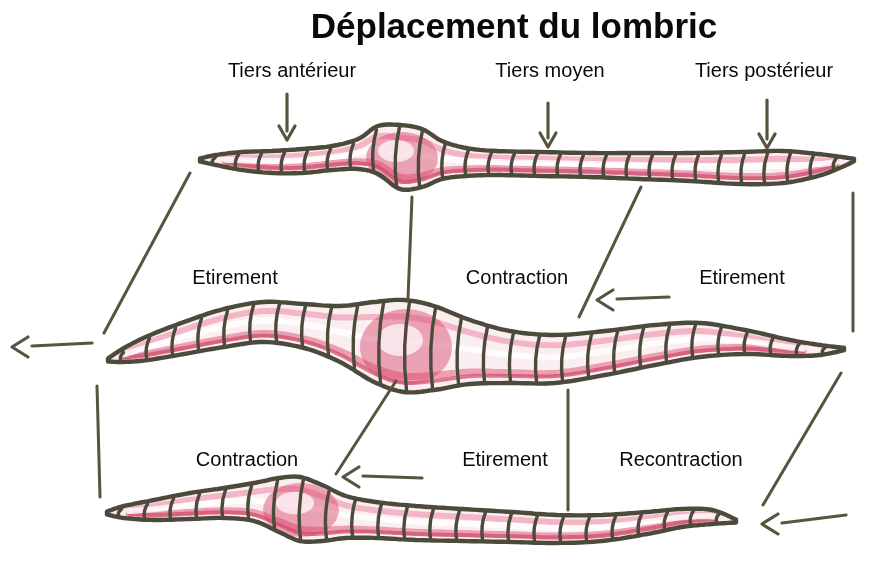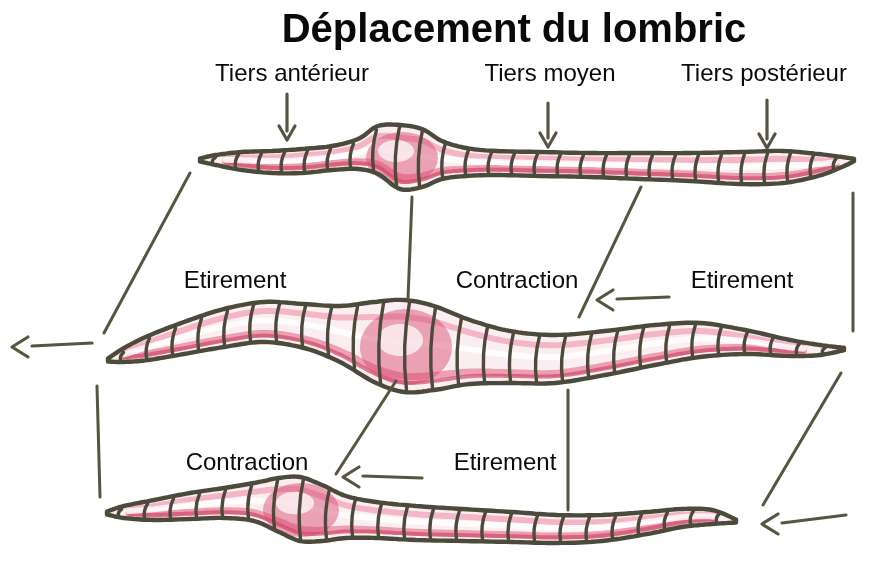--- a/index.html
+++ b/index.html
@@ -3,25 +3,25 @@
 <meta charset="utf-8">
 <style>
   html,body{margin:0;padding:0;background:#fff;}
   .canvas{
     position:relative;width:870px;height:565px;background:#ffffff;
     font-family:"Liberation Sans",sans-serif;overflow:hidden;
   }
   .canvas svg{position:absolute;left:0;top:0;}
   .title{
     position:absolute;transform:translateX(-50%);
-    font-weight:bold;font-size:40px;color:#0a0a0a;white-space:nowrap;
+    font-weight:bold;font-size:35px;color:#0a0a0a;white-space:nowrap;
   }
   .lbl{
     position:absolute;transform:translateX(-50%);
-    font-size:24px;color:#0a0a0a;white-space:nowrap;
+    font-size:20px;color:#0a0a0a;white-space:nowrap;
   }
 </style>
 </head>
 <body>
 
 <div class="canvas">
 
   <svg id="diagram-svg" width="870" height="565">
       <g>
         <path d="M200.0 158.5 L200.9 158.3 L202.0 158.0 L203.3 157.7 L204.8 157.3 L206.4 156.9 L208.1 156.5 L210.0 156.1 L211.9 155.7 L213.9 155.3 L216.0 155.0 L218.2 154.7 L220.5 154.3 L222.9 154.0 L225.5 153.7 L228.1 153.3 L230.8 153.0 L233.6 152.7 L236.4 152.5 L239.2 152.2 L242.0 152.0 L244.8 151.8 L247.7 151.7 L250.7 151.6 L253.7 151.5 L256.8 151.4 L259.8 151.4 L262.9 151.3 L265.9 151.2 L269.0 151.1 L272.0 151.0 L275.0 150.8 L278.0 150.7 L281.0 150.5 L284.0 150.3 L287.0 150.1 L290.0 149.9 L293.0 149.7 L296.0 149.5 L299.0 149.2 L302.0 149.0 L305.0 148.8 L308.1 148.5 L311.1 148.3 L314.2 148.1 L317.3 147.8 L320.3 147.5 L323.3 147.2 L326.3 146.9 L329.2 146.5 L332.0 146.0 L334.8 145.5 L337.6 145.0 L340.3 144.4 L343.0 143.8 L345.6 143.1 L348.2 142.4 L350.8 141.7 L353.2 140.8 L355.7 140.0 L358.0 139.0 L360.2 137.9 L362.4 136.6 L364.4 135.2 L366.3 133.7 L368.3 132.1 L370.1 130.6 L372.0 129.2 L374.0 127.9 L375.9 126.8 L378.0 126.0 L380.1 125.4 L382.3 125.0 L384.5 124.7 L386.7 124.5 L388.9 124.4 L391.1 124.5 L393.3 124.6 L395.6 124.7 L397.8 124.8 L400.0 125.0 L402.2 125.2 L404.4 125.4 L406.7 125.6 L408.9 125.9 L411.1 126.2 L413.3 126.6 L415.5 127.1 L417.7 127.6 L419.9 128.3 L422.0 129.0 L424.1 129.9 L426.1 131.0 L428.0 132.2 L430.0 133.5 L431.9 134.8 L433.8 136.2 L435.8 137.5 L437.8 138.8 L439.8 140.0 L442.0 141.0 L444.2 141.9 L446.4 142.8 L448.7 143.6 L451.0 144.4 L453.4 145.1 L455.8 145.7 L458.2 146.4 L460.8 146.9 L463.3 147.5 L466.0 148.0 L468.7 148.5 L471.4 148.9 L474.1 149.3 L476.9 149.6 L479.8 149.9 L482.7 150.1 L485.8 150.4 L489.0 150.6 L492.4 150.8 L496.0 151.0 L499.8 151.2 L503.8 151.3 L508.0 151.4 L512.3 151.5 L516.8 151.6 L521.3 151.7 L525.9 151.8 L530.6 151.8 L535.3 151.9 L540.0 152.0 L544.8 152.1 L549.6 152.2 L554.6 152.3 L559.6 152.4 L564.6 152.6 L569.7 152.7 L574.8 152.8 L579.9 152.9 L585.0 152.9 L590.0 153.0 L595.0 153.0 L600.0 153.1 L605.0 153.1 L610.0 153.1 L615.0 153.1 L620.0 153.0 L625.0 153.0 L630.0 153.0 L635.0 153.0 L640.0 153.0 L645.0 153.0 L650.0 153.0 L655.0 153.0 L660.0 153.0 L665.0 153.1 L670.0 153.1 L675.0 153.1 L680.0 153.1 L685.0 153.0 L690.0 153.0 L695.0 152.9 L700.1 152.9 L705.2 152.8 L710.3 152.7 L715.4 152.6 L720.5 152.4 L725.5 152.3 L730.4 152.2 L735.3 152.1 L740.0 152.0 L744.6 151.9 L749.2 151.7 L753.7 151.6 L758.1 151.4 L762.4 151.3 L766.7 151.1 L770.9 151.0 L775.0 150.9 L779.1 150.9 L783.0 151.0 L786.9 151.1 L790.7 151.3 L794.4 151.6 L798.1 151.9 L801.7 152.3 L805.2 152.6 L808.6 153.0 L811.8 153.3 L815.0 153.7 L818.0 154.0 L820.9 154.3 L823.7 154.6 L826.4 154.9 L829.0 155.3 L831.4 155.6 L833.8 155.9 L836.0 156.2 L838.1 156.5 L840.1 156.7 L842.0 157.0 L843.7 157.2 L845.4 157.5 L846.9 157.7 L848.2 157.9 L849.5 158.1 L850.6 158.3 L851.7 158.4 L852.6 158.6 L853.3 158.7 L854.0 158.8 L854.0 161.2 L853.3 161.5 L852.6 161.9 L851.7 162.4 L850.6 162.9 L849.5 163.5 L848.2 164.2 L846.9 164.8 L845.4 165.5 L843.7 166.3 L842.0 167.0 L840.1 167.8 L838.1 168.6 L836.0 169.5 L833.8 170.5 L831.4 171.4 L829.0 172.4 L826.4 173.3 L823.7 174.3 L820.9 175.2 L818.0 176.0 L815.0 176.8 L811.8 177.6 L808.6 178.4 L805.2 179.2 L801.7 180.0 L798.1 180.7 L794.4 181.4 L790.7 182.0 L786.9 182.6 L783.0 183.0 L779.1 183.4 L775.0 183.6 L770.9 183.9 L766.7 184.0 L762.4 184.1 L758.1 184.2 L753.7 184.2 L749.2 184.2 L744.6 184.1 L740.0 184.0 L735.3 183.9 L730.4 183.6 L725.5 183.4 L720.5 183.0 L715.4 182.7 L710.3 182.3 L705.2 182.0 L700.1 181.6 L695.0 181.3 L690.0 181.0 L685.0 180.8 L680.0 180.5 L675.0 180.3 L670.0 180.1 L665.0 179.9 L660.0 179.8 L655.0 179.6 L650.0 179.4 L645.0 179.2 L640.0 179.0 L635.0 178.8 L630.0 178.6 L625.0 178.4 L620.0 178.2 L615.0 177.9 L610.0 177.7 L605.0 177.5 L600.0 177.3 L595.0 177.2 L590.0 177.0 L585.0 176.9 L579.9 176.7 L574.8 176.6 L569.7 176.5 L564.6 176.4 L559.6 176.4 L554.6 176.3 L549.6 176.2 L544.8 176.1 L540.0 176.0 L535.3 175.9 L530.6 175.8 L525.9 175.6 L521.3 175.5 L516.8 175.4 L512.3 175.3 L508.0 175.2 L503.8 175.1 L499.8 175.0 L496.0 175.0 L492.4 175.0 L489.0 175.0 L485.8 175.1 L482.7 175.2 L479.8 175.3 L476.9 175.4 L474.1 175.5 L471.4 175.6 L468.7 175.8 L466.0 176.0 L463.3 176.2 L460.8 176.4 L458.2 176.6 L455.8 176.8 L453.4 177.1 L451.0 177.3 L448.7 177.7 L446.4 178.0 L444.2 178.5 L442.0 179.0 L439.8 179.6 L437.8 180.4 L435.8 181.2 L433.8 182.1 L431.9 183.1 L430.0 184.0 L428.0 184.9 L426.1 185.7 L424.1 186.4 L422.0 187.0 L419.9 187.5 L417.7 188.1 L415.5 188.6 L413.3 189.0 L411.1 189.4 L408.9 189.7 L406.7 189.8 L404.4 189.8 L402.2 189.5 L400.0 189.0 L397.8 188.1 L395.6 186.9 L393.3 185.4 L391.1 183.7 L388.9 181.9 L386.7 180.1 L384.5 178.3 L382.3 176.6 L380.1 175.2 L378.0 174.0 L375.9 173.1 L374.0 172.3 L372.0 171.6 L370.1 171.0 L368.3 170.5 L366.3 170.1 L364.4 169.7 L362.4 169.5 L360.2 169.2 L358.0 169.0 L355.7 168.8 L353.2 168.8 L350.8 168.8 L348.2 168.9 L345.6 169.0 L343.0 169.2 L340.3 169.4 L337.6 169.6 L334.8 169.8 L332.0 170.0 L329.2 170.2 L326.3 170.5 L323.3 170.8 L320.3 171.2 L317.3 171.6 L314.2 171.9 L311.1 172.3 L308.1 172.6 L305.0 172.8 L302.0 173.0 L299.0 173.1 L296.0 173.2 L293.0 173.3 L290.0 173.4 L287.0 173.4 L284.0 173.4 L281.0 173.3 L278.0 173.2 L275.0 173.1 L272.0 173.0 L269.0 172.8 L265.9 172.6 L262.9 172.4 L259.8 172.1 L256.8 171.8 L253.7 171.5 L250.7 171.1 L247.7 170.8 L244.8 170.4 L242.0 170.0 L239.2 169.6 L236.4 169.1 L233.6 168.6 L230.8 168.1 L228.1 167.5 L225.5 167.0 L222.9 166.5 L220.5 165.9 L218.2 165.4 L216.0 165.0 L213.9 164.6 L211.9 164.1 L210.0 163.7 L208.1 163.3 L206.4 162.9 L204.8 162.6 L203.3 162.2 L202.0 162.0 L200.9 161.7 L200.0 161.5 Z" fill="#fbeef1" stroke="none"></path>
@@ -178,13 +178,14 @@
   <div class="lbl" style="left:292px;top:59px;">Tiers antérieur</div>
   <div class="lbl" style="left:764px;top:59px;">Tiers postérieur</div>
   <div class="lbl" style="left:550px;top:59px;">Tiers moyen</div>
 
   <div class="lbl" style="left:235px;top:266px;">Etirement</div>
   <div class="lbl" style="left:517px;top:266px;">Contraction</div>
   <div class="lbl" style="left:742px;top:266px;">Etirement</div>
 
   <div class="lbl" style="left:247px;top:448px;">Contraction</div>
   <div class="lbl" style="left:505px;top:448px;">Etirement</div>
+  <div class="lbl" style="left:681px;top:448px;">Recontraction</div>
 </div>
 
 </body></html>

